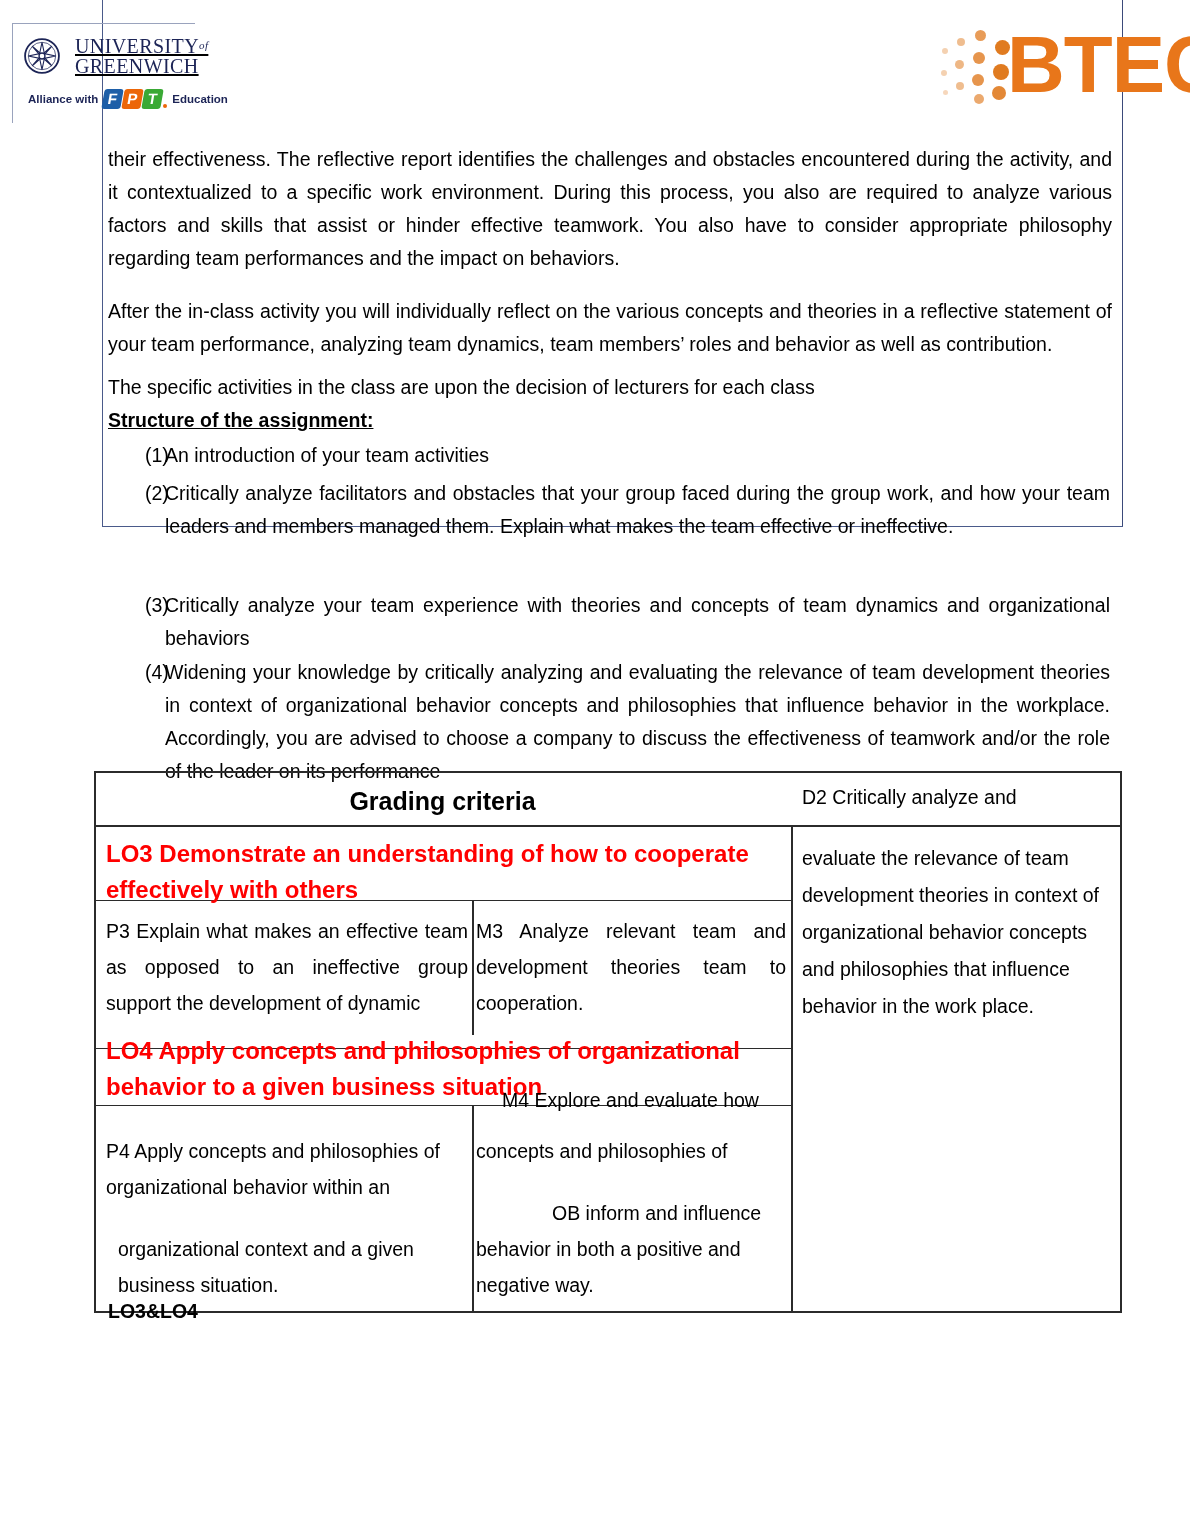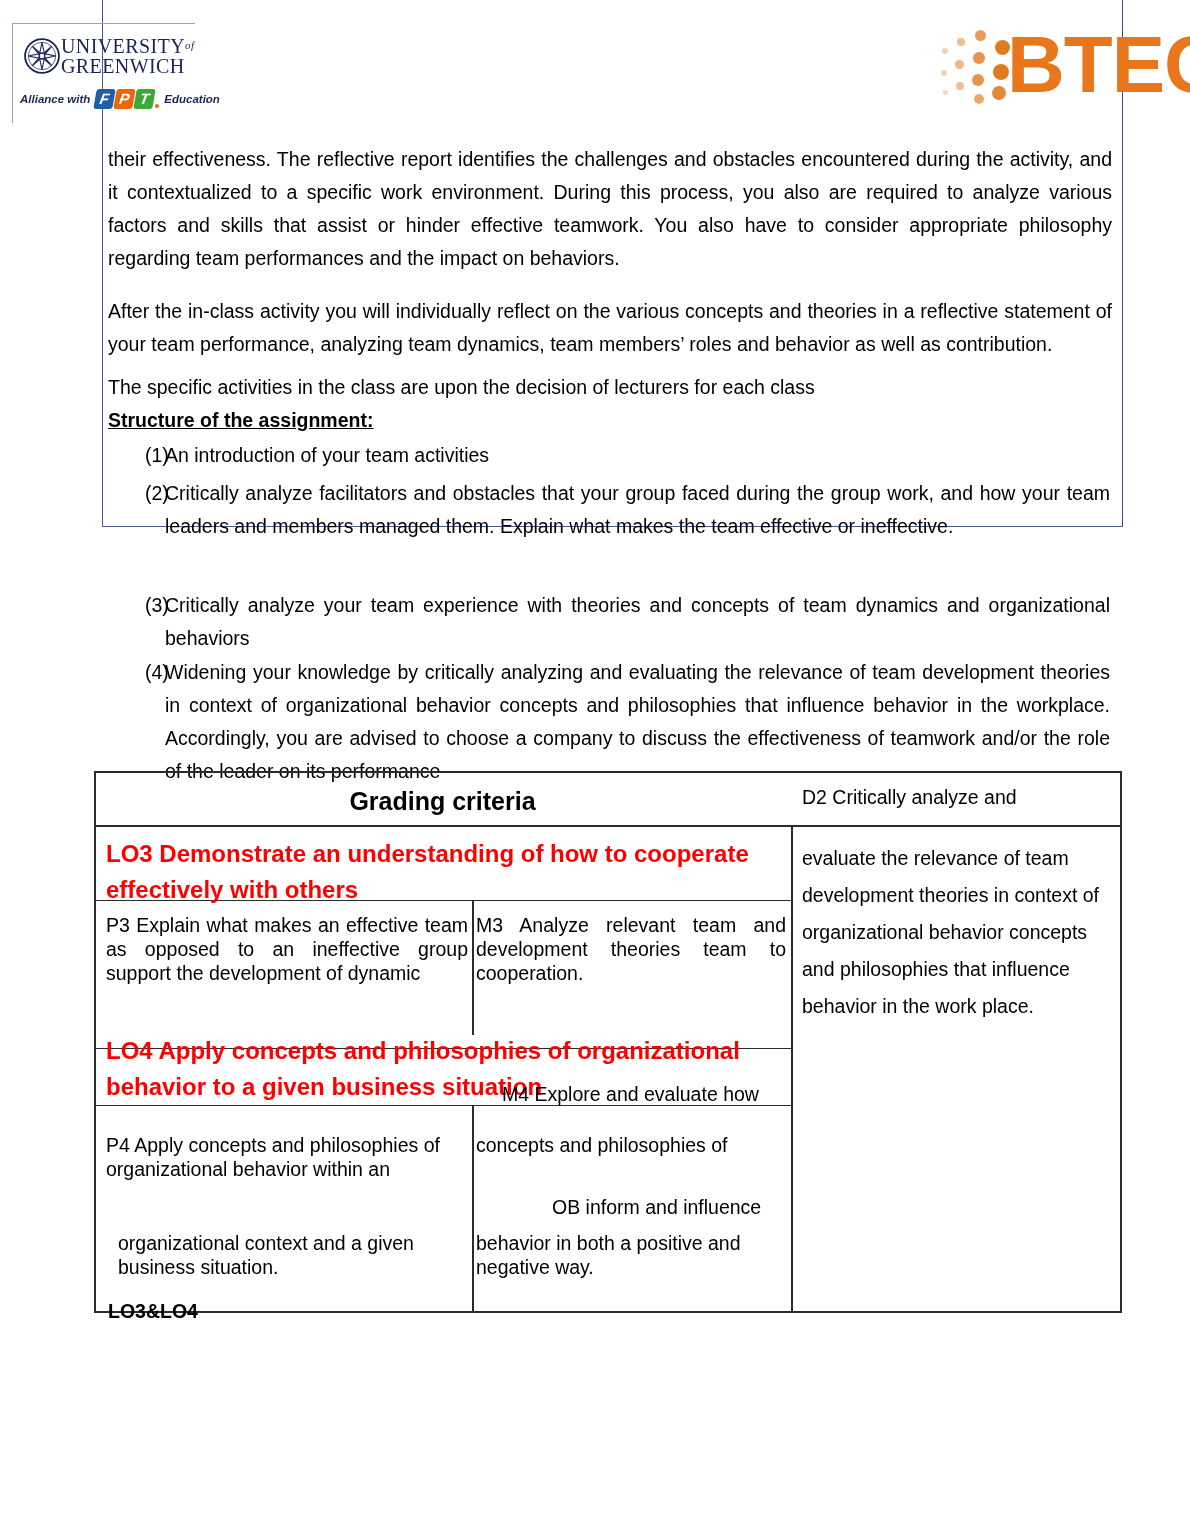--- a/index.html
+++ b/index.html
@@ -54,21 +54,22 @@
     width: 1px; height: 100px;
     background: #9aa3bd;
   }
 
   
   #uog-logo {
     position: absolute;
     left: 24px; top: 36px;
     display: flex;
     align-items: center;
-    gap: 1px;
+    gap: 15px;
+    text-decoration: underline;
   }
   .compass {
     width: 36px; height: 36px;
     flex: 0 0 auto;
   }
   .uog-words {
     font-family: "Liberation Serif", serif;
     color: #1c2456;
     line-height: 1.0;
   }
@@ -83,26 +84,25 @@
     vertical-align: 4px;
   }
   .uog-line2 {
     font-size: 20px;
     letter-spacing: 0.4px;
     white-space: nowrap;
   }
 
   #fpt-alliance {
     position: absolute;
-    left: 20px; top: 89px;
+    left: 28px; top: 89px;
     display: flex;
     align-items: center;
     gap: 5px;
     white-space: nowrap;
-    font-style: italic;
   }
   .alliance-text {
     font-size: 11.5px;
     font-weight: bold;
     color: #1c2456;
     font-family: "Liberation Sans", sans-serif;
   }
   .fpt-mark {
     display: flex;
     align-items: center;
@@ -228,21 +228,21 @@
   .tb-r1     { left: 0;    top: 129px;width: 699px; height: 1px; }
   
   .tb-r2     { left: 0;    top: 277px;width: 699px; height: 1px; }
   
   .tb-r3     { left: 0;    top: 334px;width: 699px; height: 1px; }
 
   .cell-text {
     position: absolute;
     font-family: "Liberation Sans", sans-serif;
     font-size: 19.5px;
-    line-height: 24px;
+    line-height: 36px;
     color: #000000;
   }
 
   #grading-title {
     position: absolute;
     left: 0; top: 10px;
     width: 697px;
     text-align: center;
     font-size: 25px;
     line-height: 40px;

